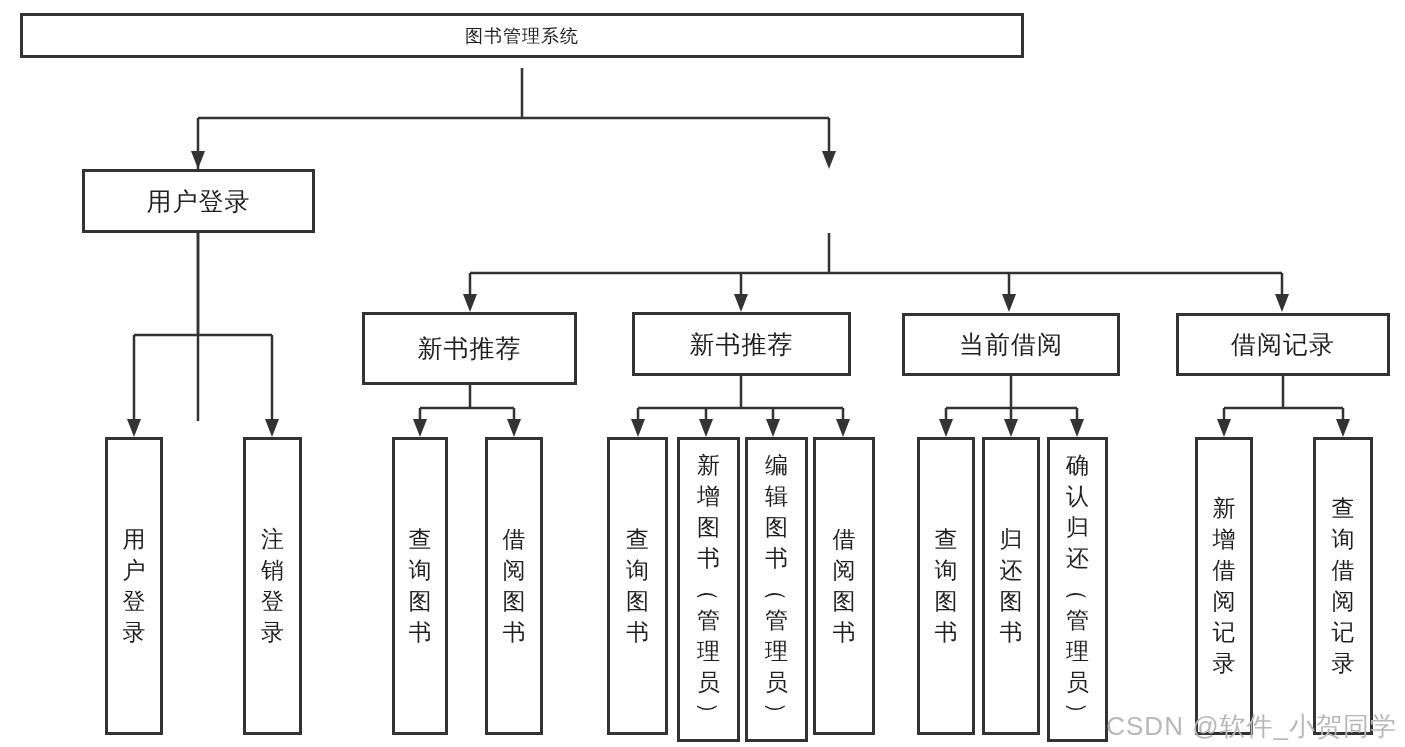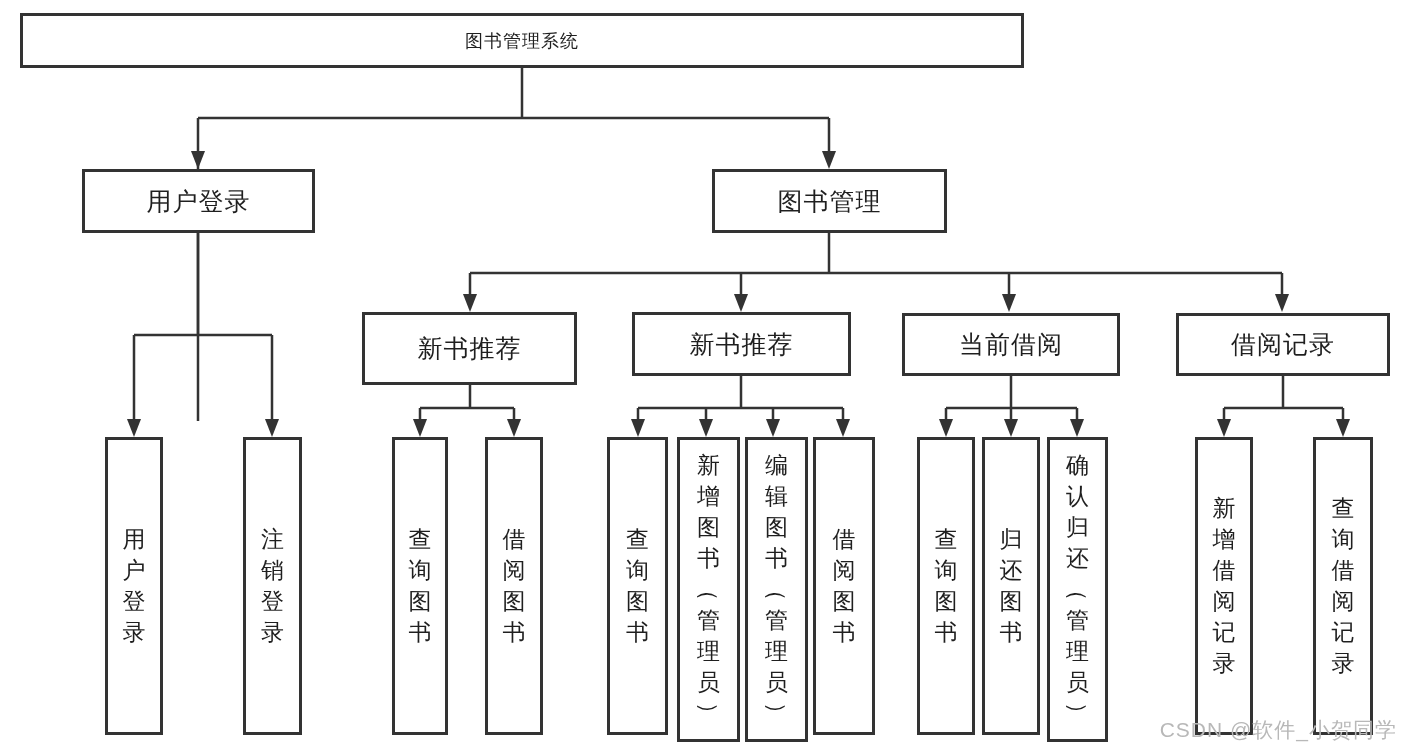--- a/index.html
+++ b/index.html
@@ -19,21 +19,21 @@
   .node{
     position:absolute;background:#fff;border:3px solid var(--line);
     box-sizing:border-box;display:flex;align-items:center;justify-content:center;
   }
   .hlabel{font-size:25px;letter-spacing:1px;white-space:nowrap;}
   .root .hlabel{font-size:18px;}
   .vbox{flex-direction:column;}
   .vchar{display:block;height:31px;line-height:31px;font-size:23px;text-align:center;}
   .vchar.rot{transform:rotate(90deg);}
   .watermark{
-    position:absolute;right:8px;bottom:3px;font-size:21px;letter-spacing:1px;
+    position:absolute;right:8px;bottom:3px;font-size:26px;letter-spacing:1px;
     color:var(--watermark);white-space:nowrap;z-index:5;
   }
 </style>
 </head>
 <body>
 
 <div class="canvas">
 
   <svg class="wires" viewBox="0 0 1405 747" aria-hidden="true">
 
@@ -78,29 +78,26 @@
       <polygon points="1070,419 1084,419 1077,437"></polygon>
     </g>
 
     <g>
       <path d="M1283 376 V408 M1224 408 H1343 M1224 408 V421 M1343 408 V421"></path>
       <polygon points="1217,419 1231,419 1224,437"></polygon>
       <polygon points="1336,419 1350,419 1343,437"></polygon>
     </g>
   </svg>
 
-  <div class="node root" style="left:20px;top:13px;width:1004px;height:55px">
+  <div class="node root" style="left:20px;top:13px;width:1004px;height:45px">
     <span class="hlabel">图书管理系统</span>
   </div>
 
   <div class="node" style="left:82px;top:169px;width:233px;height:64px">
     <span class="hlabel">用户登录</span>
-  </div>
-  <div class="node" style="left:712px;top:169px;width:235px;height:64px">
-    <span class="hlabel">图书管理</span>
   </div>
 
   <div class="node" style="left:362px;top:312px;width:215px;height:73px">
     <span class="hlabel">新书推荐</span>
   </div>
   <div class="node" style="left:632px;top:312px;width:219px;height:64px">
     <span class="hlabel">新书推荐</span>
   </div>
   <div class="node" style="left:902px;top:313px;width:218px;height:63px">
     <span class="hlabel">当前借阅</span>

